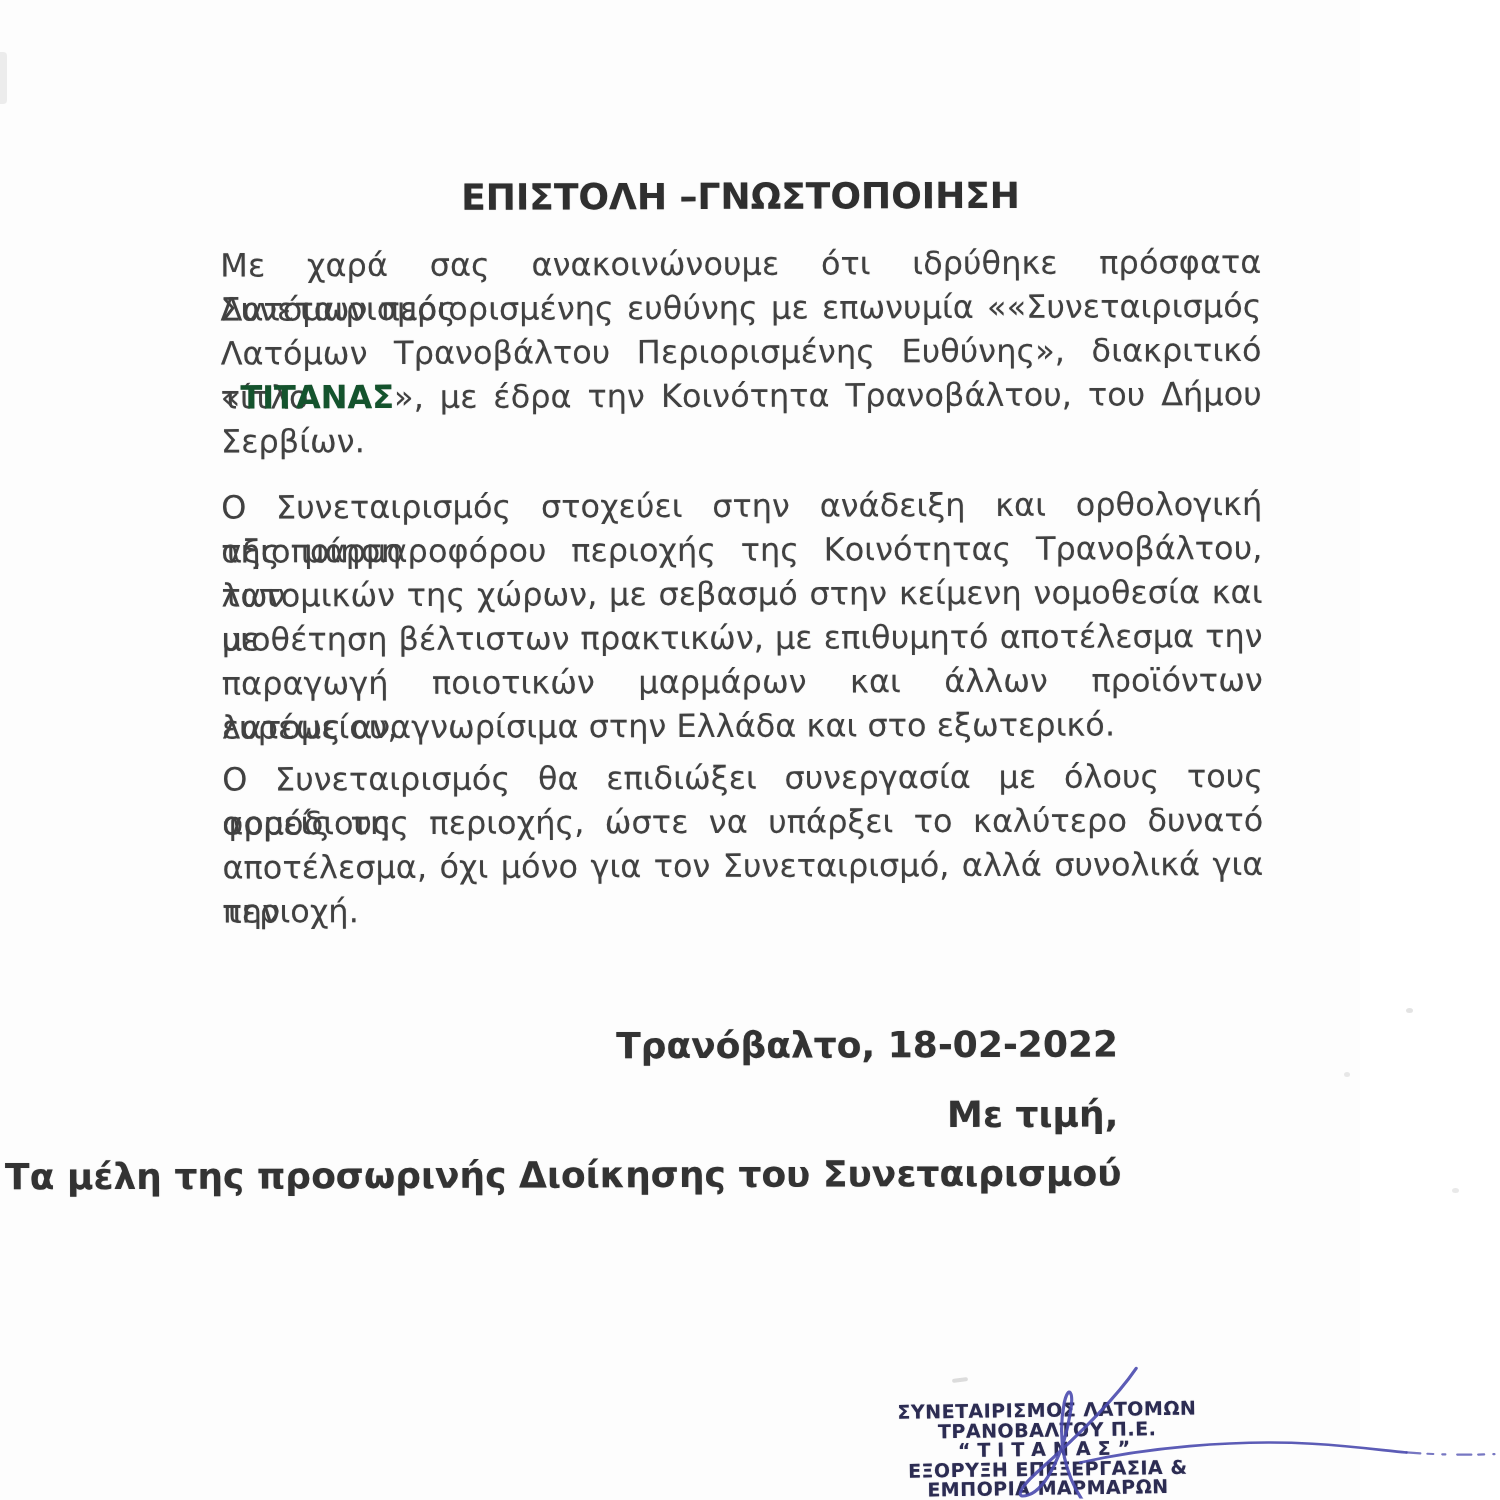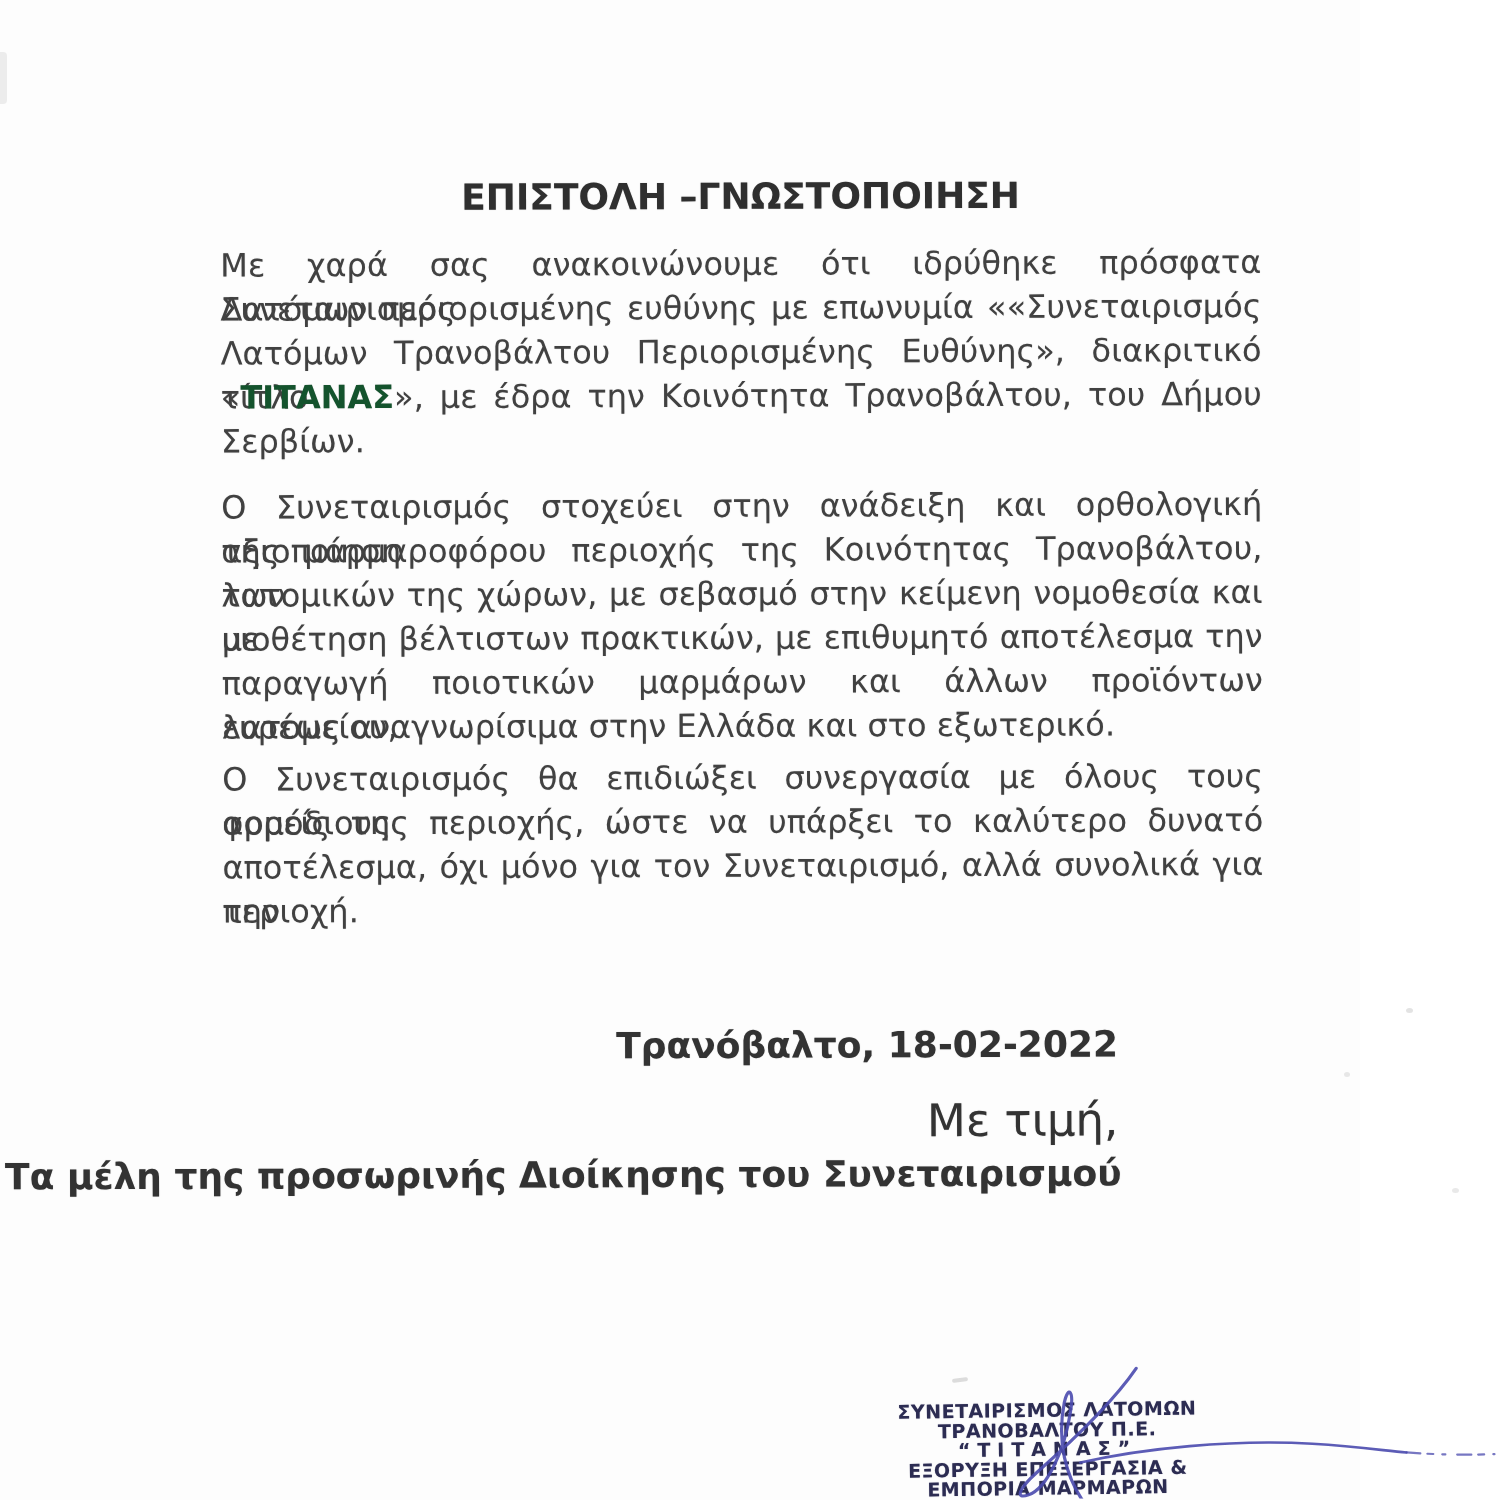--- a/index.html
+++ b/index.html
@@ -52,21 +52,21 @@
     position: absolute;
     top: 1025px; right: 243px;
     font-size: 36px; font-weight: bold;
     color: #333333;
     white-space: nowrap;
     text-shadow: 0 0 1px rgba(60,60,60,.35);
   }
   .valediction {
     position: absolute;
     top: 1095px; right: 243px;
-    font-size: 45px; font-weight: normal;
+    font-size: 36px; font-weight: bold;
     color: #333333;
     white-space: nowrap;
     text-shadow: 0 0 1px rgba(60,60,60,.35);
   }
   .signatories {
     position: absolute;
     top: 1154px; right: 240px;
     font-size: 36px; font-weight: bold;
     color: #333333;
     white-space: nowrap;

